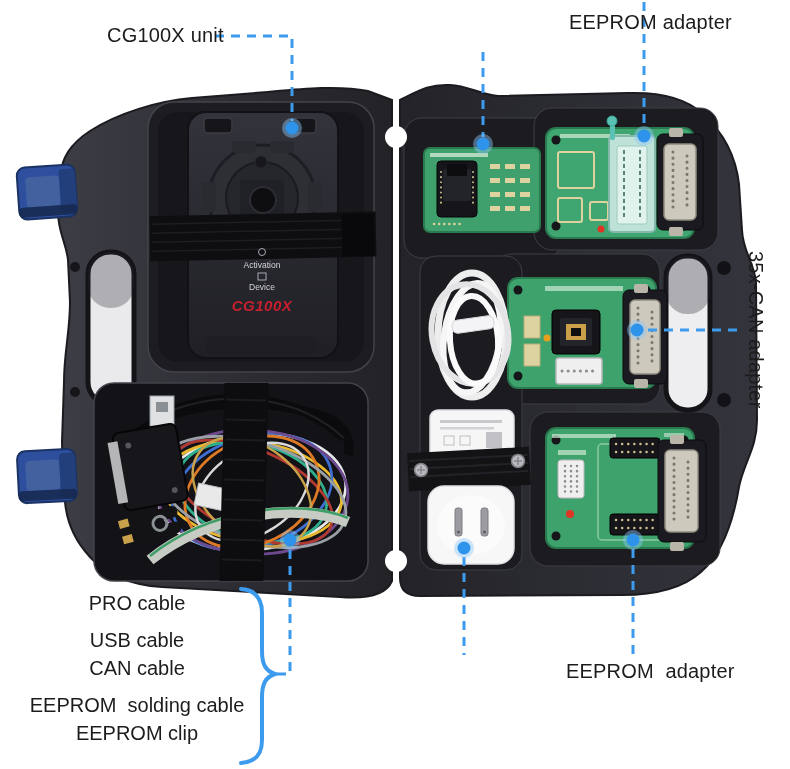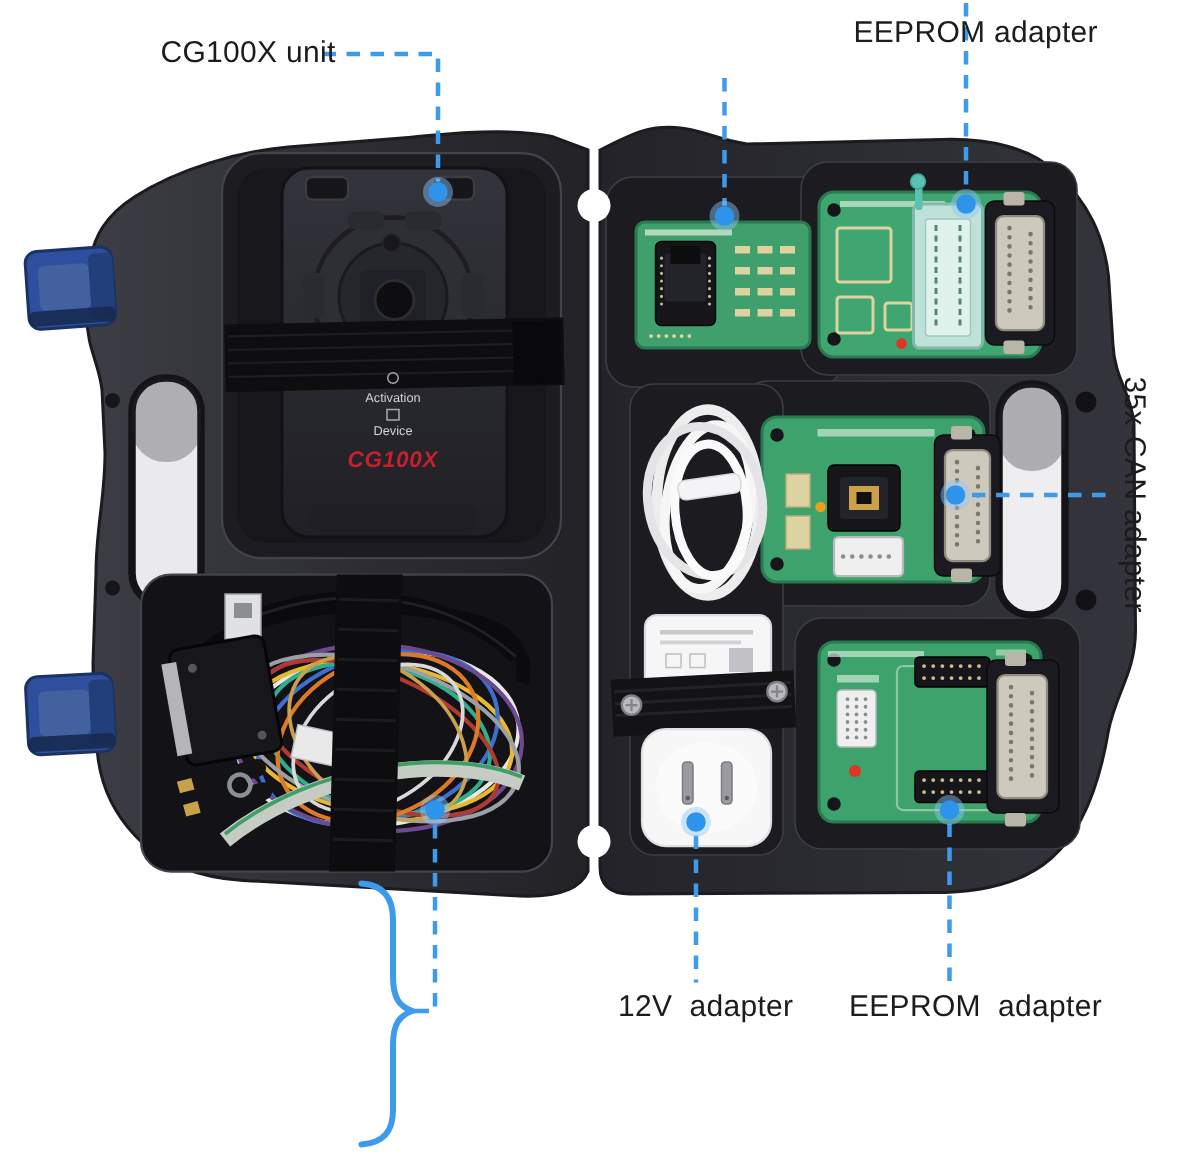--- a/index.html
+++ b/index.html
@@ -336,17 +336,23 @@
     <g>
           <circle cx="290" cy="540" r="10" fill="rgba(141,199,248,0.45)"></circle>
           <circle cx="290" cy="540" r="6.5" fill="#2e93ea"></circle>
         </g>
   </g>
 </svg>
 
 <div class="lbl" style="left:83px;top:24px;margin-left:24px;">CG100X unit</div>
 <div class="lbl" style="left:569px;top:11px;">EEPROM adapter</div>
 <div class="lbl vertical" style="left:744px;top:251px;">35x-CAN adapter</div>
-<div class="lbl" style="left:412px;top:660px;">12V  adapter</div>
 <div class="lbl" style="left:566px;top:660px;">EEPROM  adapter</div>
 
-
+<div class="cable-list">
+  <div class="cable-item" style="top:592px;">PRO cable</div>
+  <div class="cable-item" style="top:629px;">USB cable</div>
+  <div class="cable-item" style="top:657px;">CAN cable</div>
+  <div class="cable-item" style="top:694px;">EEPROM  solding cable</div>
+  <div class="cable-item" style="top:722px;">EEPROM clip</div>
 </div>
 
+</div>
+
 </body></html>

